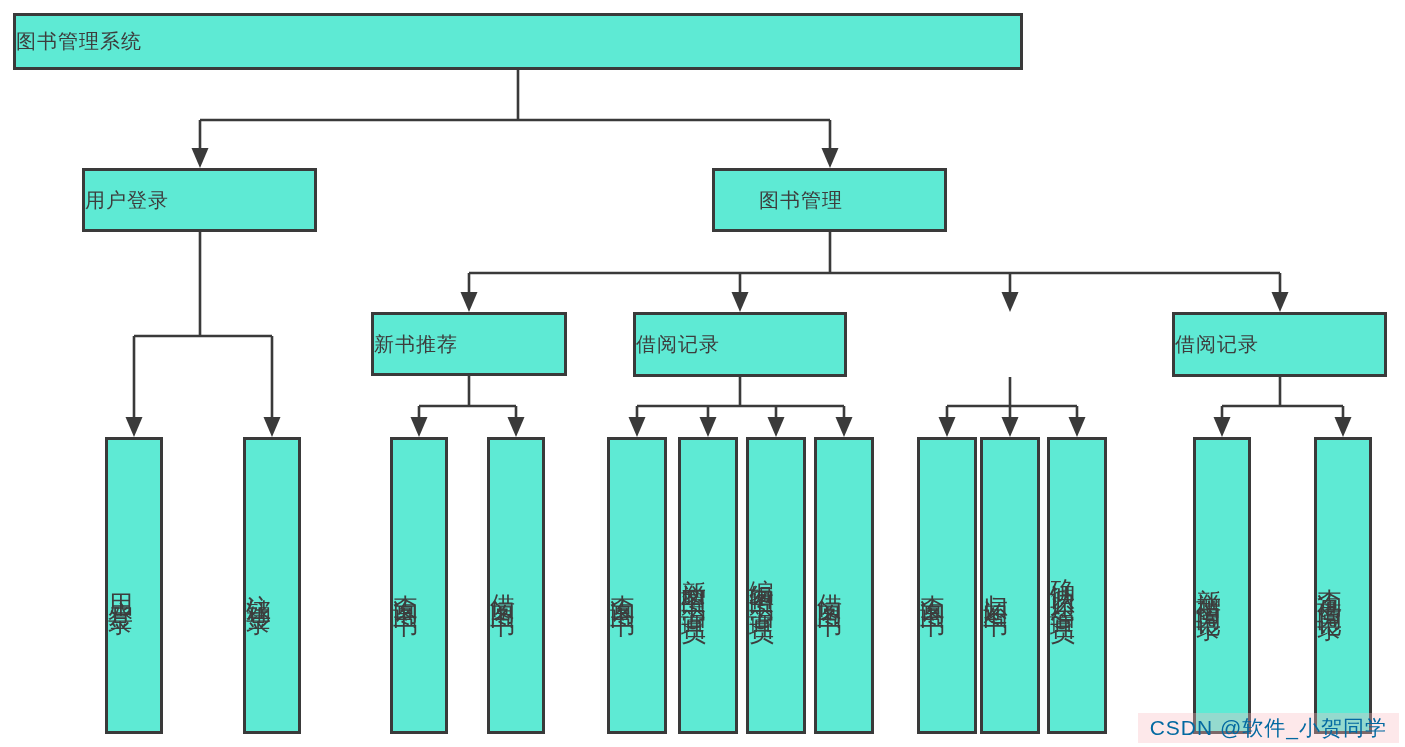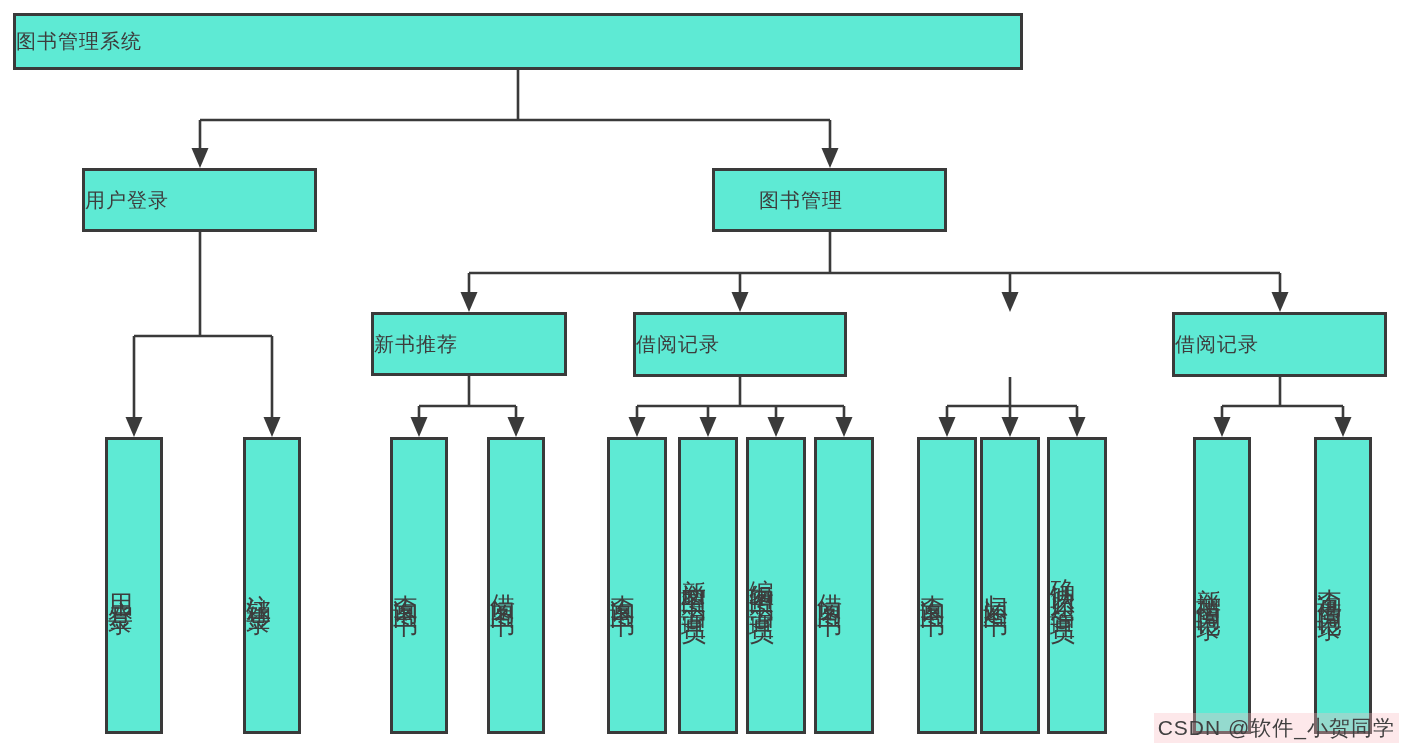--- a/index.html
+++ b/index.html
@@ -28,23 +28,23 @@
   .leaf .vtext{
     writing-mode:vertical-rl;
     text-orientation:mixed;
     letter-spacing:6px;
     line-height:1;
   }
   #watermark{
     position:absolute;
     right:6px;bottom:4px;
     font-size:21px;
-    color:#404040;
+    color:#0369a1;
     background:rgba(250,190,194,0.35);
-    padding:1px 4px;
+    padding:1px 12px;
     letter-spacing:1px;
     z-index:3;
   }
 </style>
 </head>
 <body>
 
 <div id="stage">
 
   <svg id="connectors" width="1405" height="747" viewBox="0 0 1405 747">

